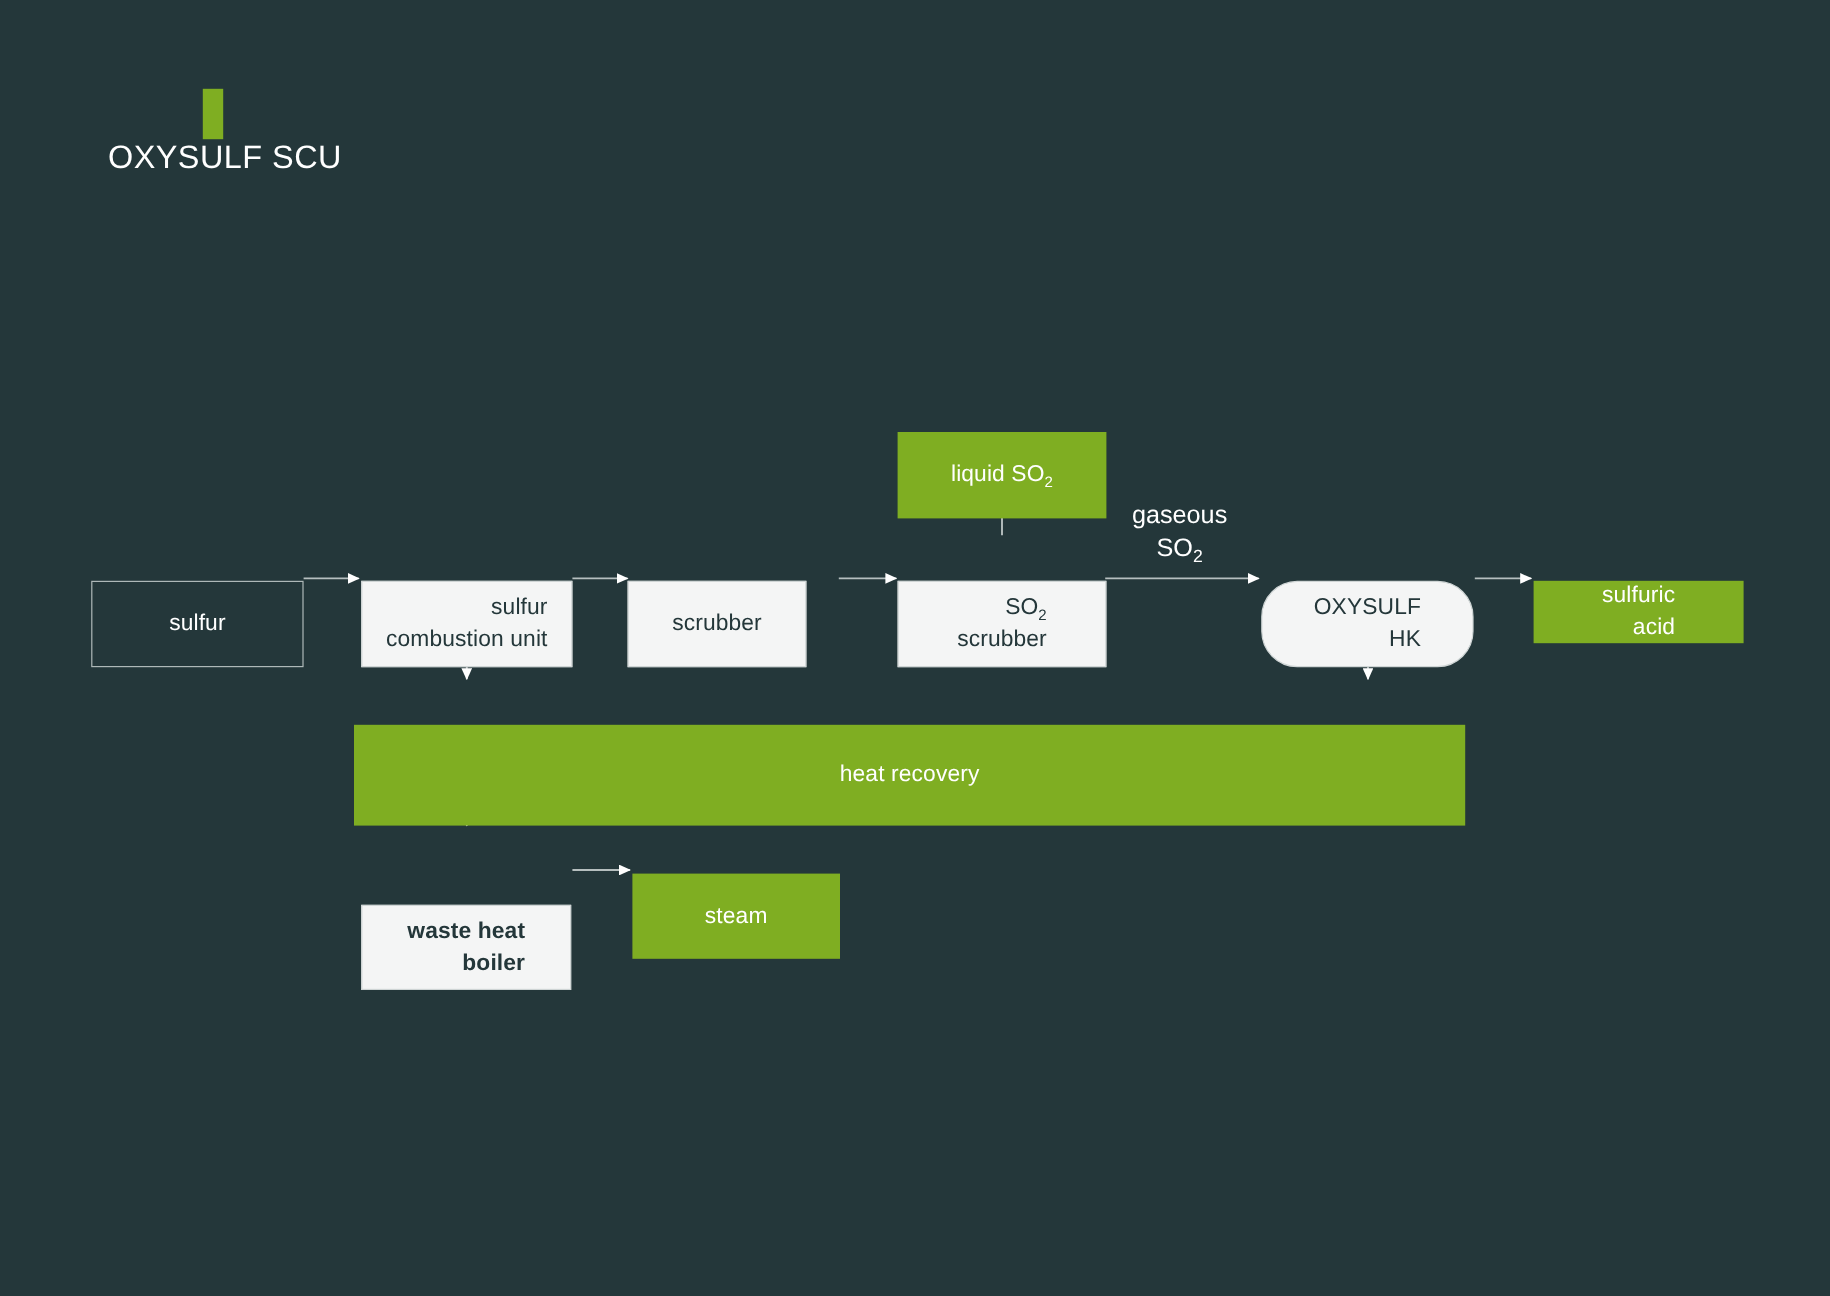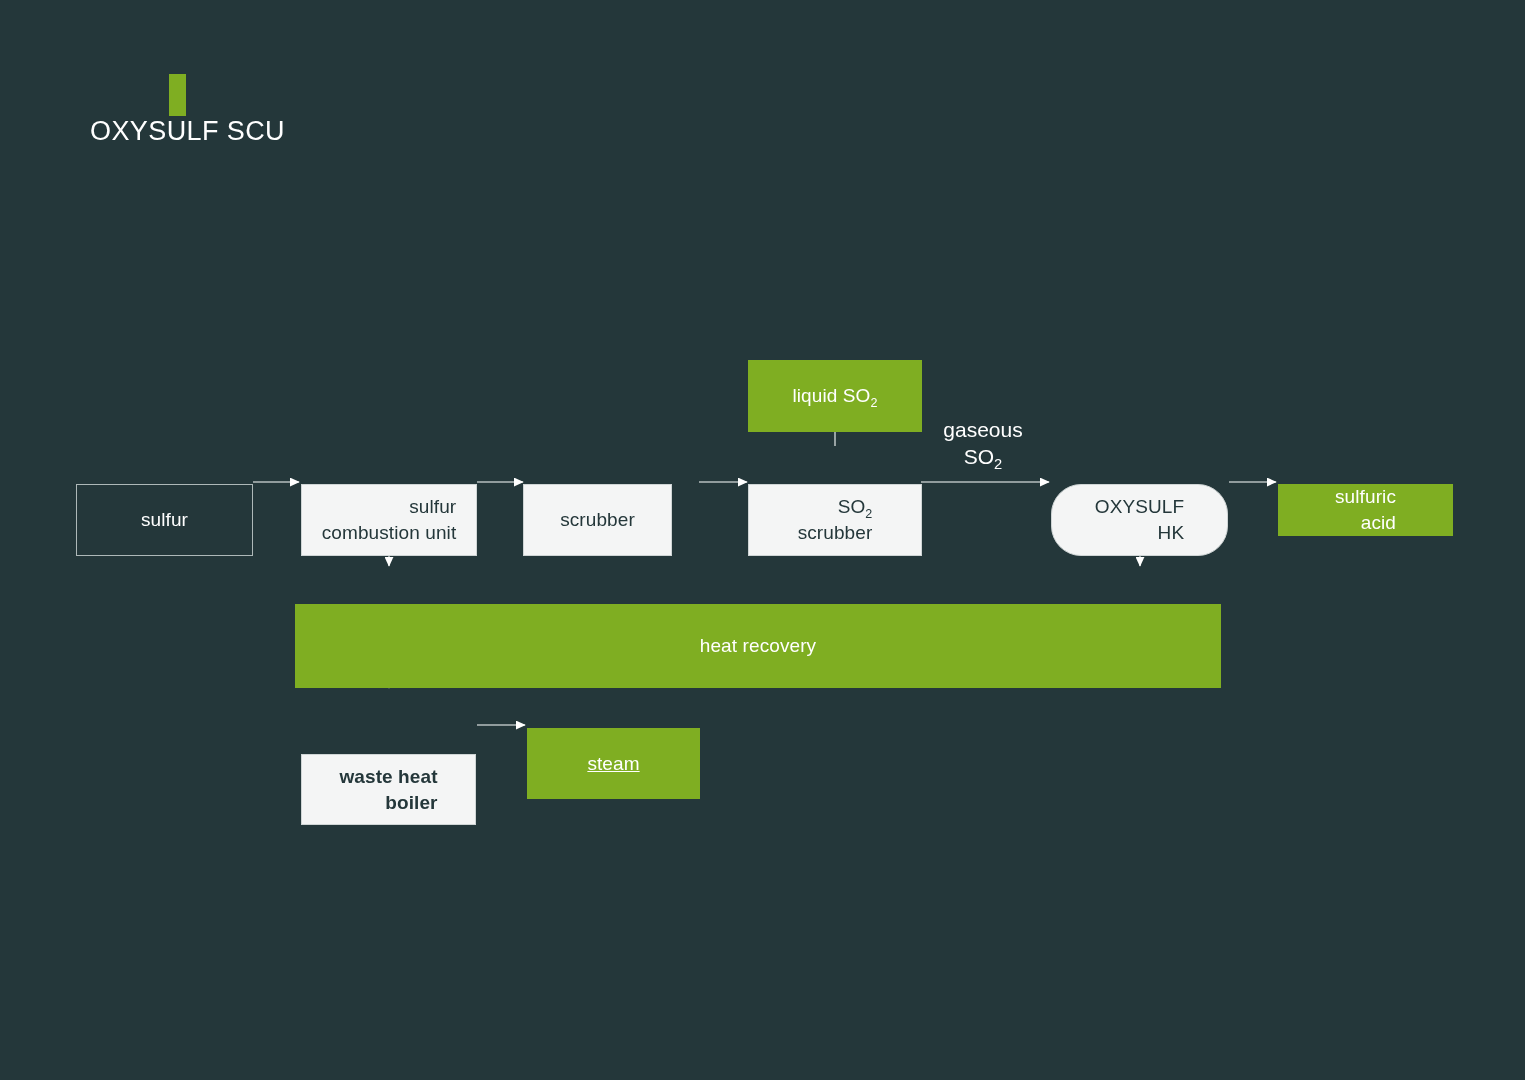--- a/index.html
+++ b/index.html
@@ -182,21 +182,21 @@
   </div>
 
   <div class="node green" style="left:295px; top:566px; width:926px; height:84px;">
     <span>heat recovery</span>
   </div>
 
   <div class="node light" style="left:301px; top:716px; width:175px; height:71px;font-weight:bold;">
     <span>waste heat<br>boiler</span>
   </div>
 
-  <div class="node green" style="left:527px; top:690px; width:173px; height:71px;text-decoration:underline;">
+  <div class="node green" style="left:527px; top:690px; width:173px; height:71px;">
     <span>steam</span>
   </div>
 
   <div class="edge-label" style="left:928px; top:416px; width:110px;">
     <span>gaseous</span><br>
     <span>SO</span><span class="sub">2</span>
   </div>
 
 </div>
 

